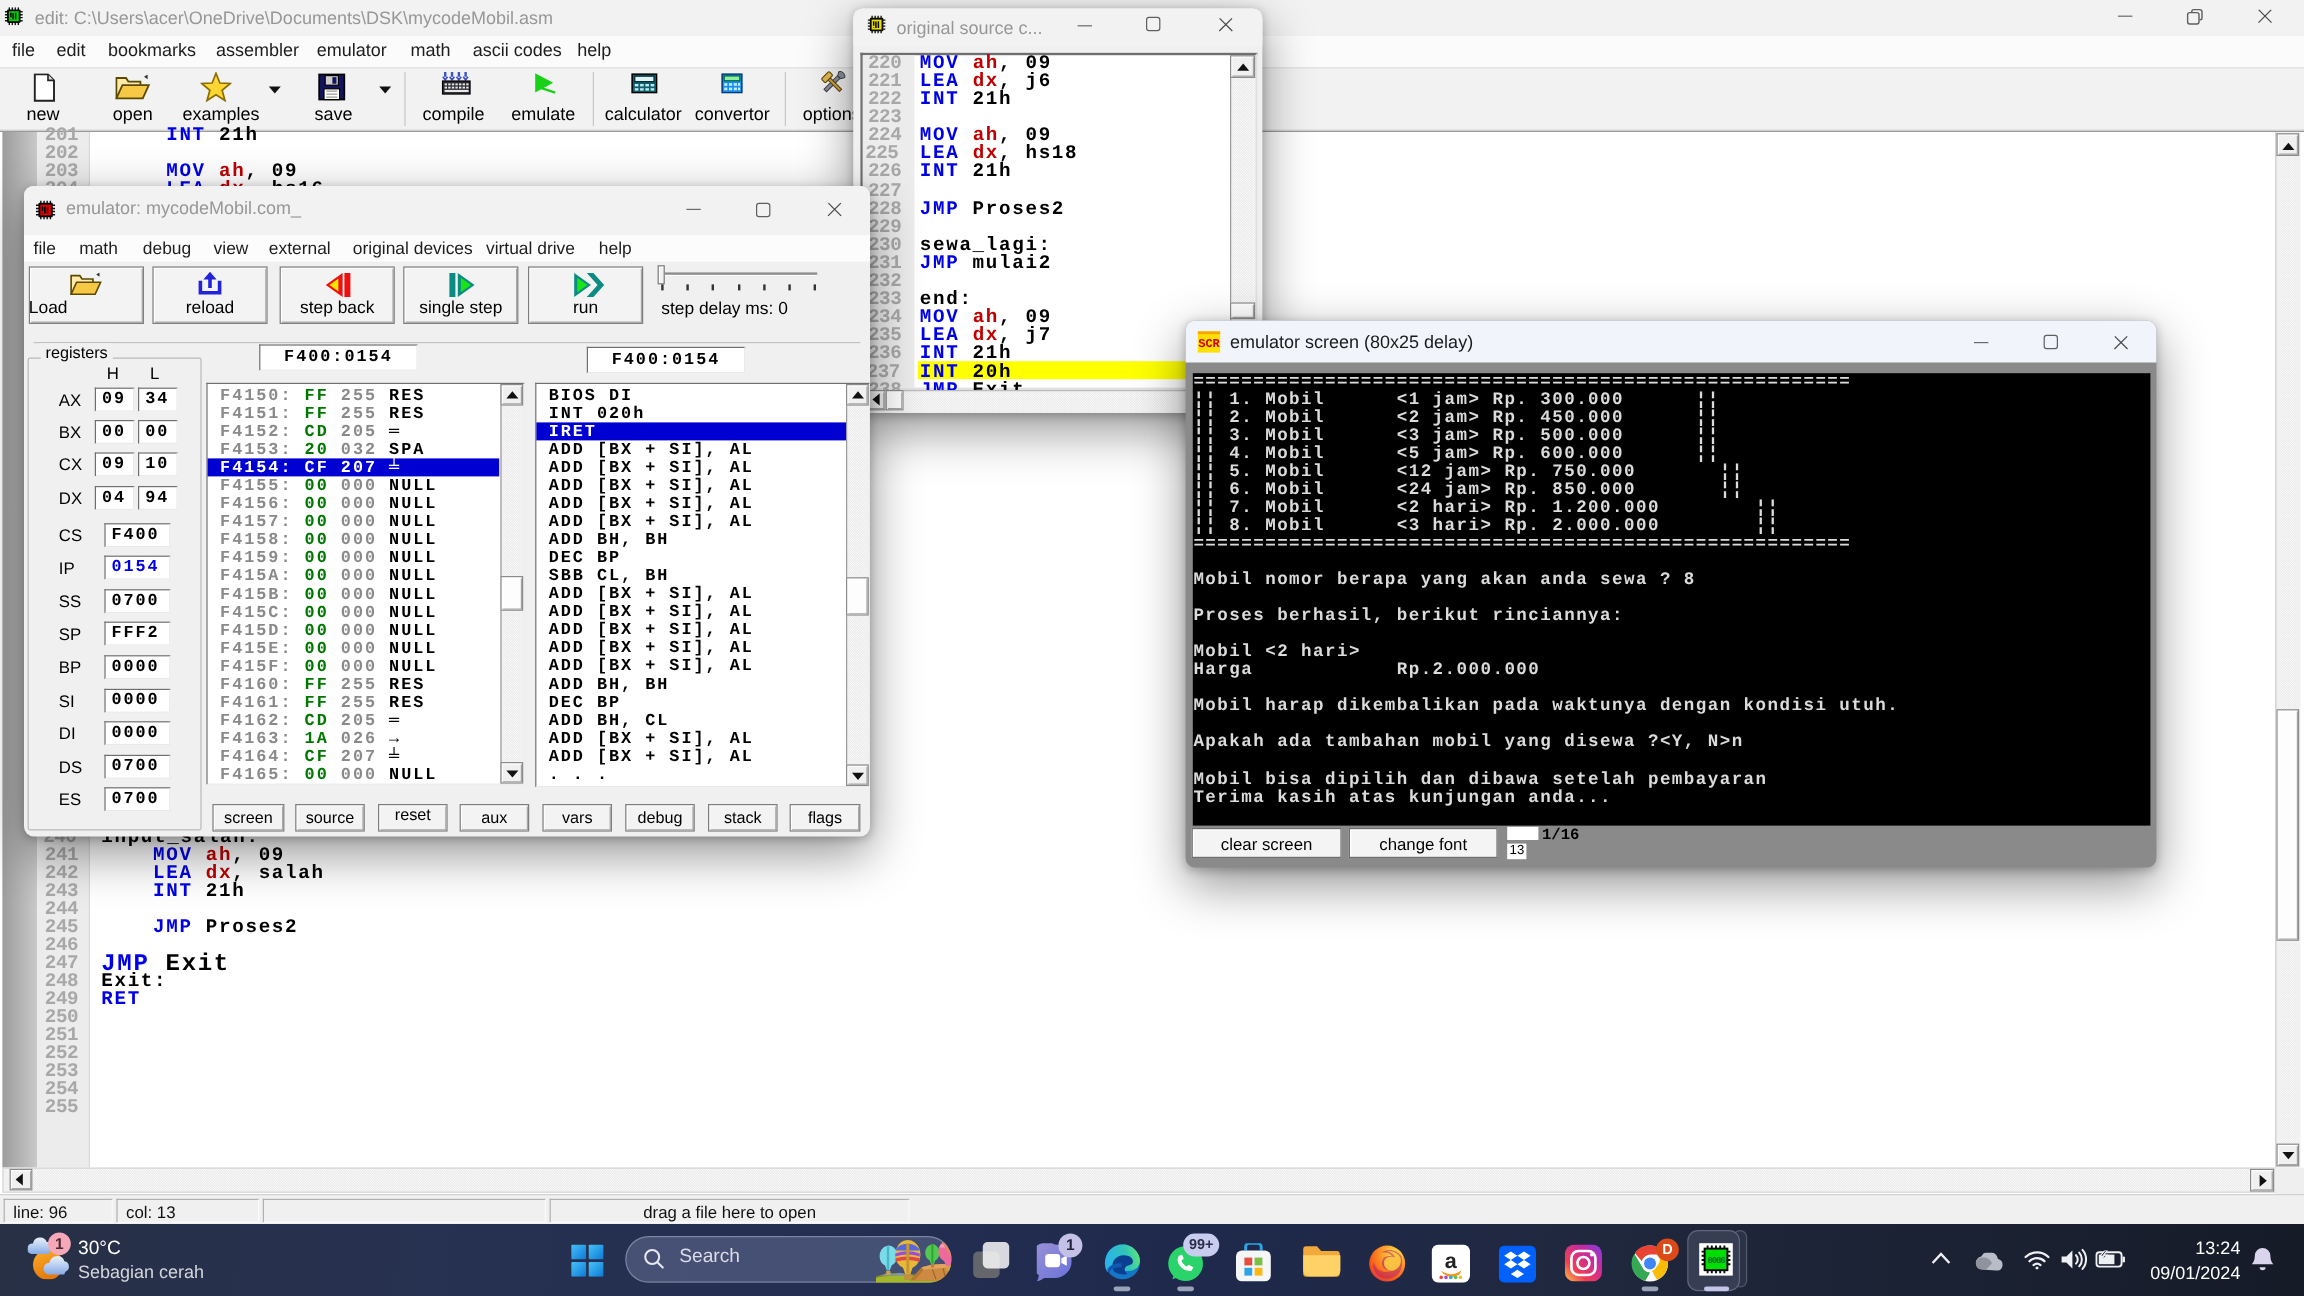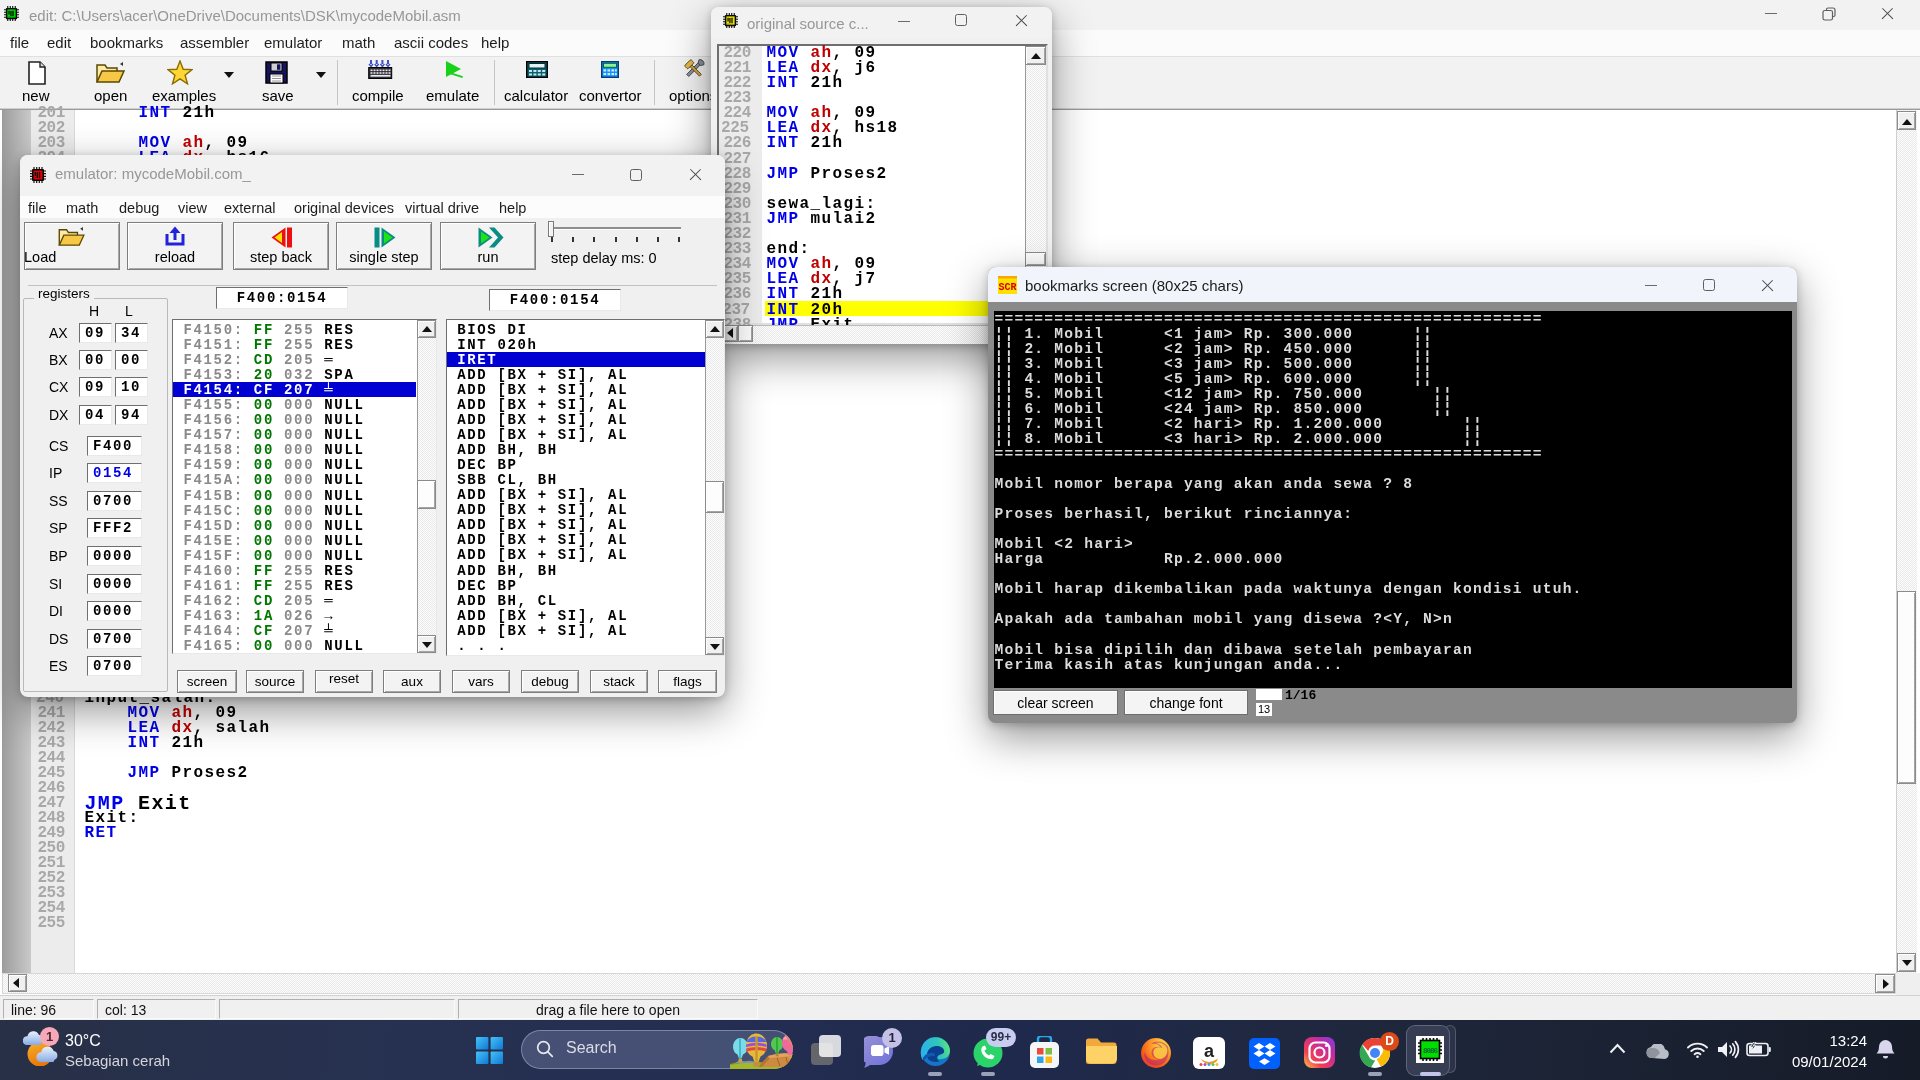--- a/index.html
+++ b/index.html
@@ -433,21 +433,21 @@
 <div class="tri" style="left:16px;top:321px;border-top:5px solid transparent;border-bottom:5px solid transparent;border-right:6px solid #111"></div>
 <div class="sbb" style="left:27px;top:318px;width:15px;height:17px;background:#fdfdfd"></div>
 </div>
 <div class="win" style="left:988px;top:266.5px;width:809px;height:456px;background:#8a8a8a;z-index:30">
 <div class="tbar" style="height:35.5px;background:#f1f4fb"></div>
 <svg class="abs" style="left:10px;top:9px" width="19" height="18" viewBox="0 0 19 18">
 <rect width="19" height="18" fill="#ffe000"></rect>
 <text x="9.5" y="13.5" font-family="Liberation Mono,monospace" font-weight="bold" font-size="10" fill="#d40000" text-anchor="middle">SCR</text>
 <rect x="0" y="0" width="19" height="2.5" fill="#f7a800"></rect>
     </svg>
-<div class="ttext" style="left:37px;top:10px;color:#1b1b1b">bookmarks screen (80x25 chars)</div>
+<div class="ttext" style="left:37px;top:10px;color:#1b1b1b">emulator screen (80x25 delay)</div>
 <div class="wmin" style="left:657px;top:18.5px"></div>
 <div class="wmax" style="left:715px;top:12.5px"></div>
 <div class="wx" style="left:773px;top:12px"></div>
 <div class="abs" style="left:5.5px;top:44px;width:798.5px;height:377px;background:#000"></div>
 <pre class="abs" style="left:6.5px;top:45px;font-family:'Liberation Mono',monospace;font-weight:700;font-size:14.6px;letter-spacing:1.21px;line-height:15.05px;color:#dbdbdb">=======================================================
 ¦¦ 1. Mobil      &lt;1 jam&gt; Rp. 300.000      ¦¦
 ¦¦ 2. Mobil      &lt;2 jam&gt; Rp. 450.000      ¦¦
 ¦¦ 3. Mobil      &lt;3 jam&gt; Rp. 500.000      ¦¦
 ¦¦ 4. Mobil      &lt;5 jam&gt; Rp. 600.000      ¦¦
 ¦¦ 5. Mobil      &lt;12 jam&gt; Rp. 750.000       ¦¦

